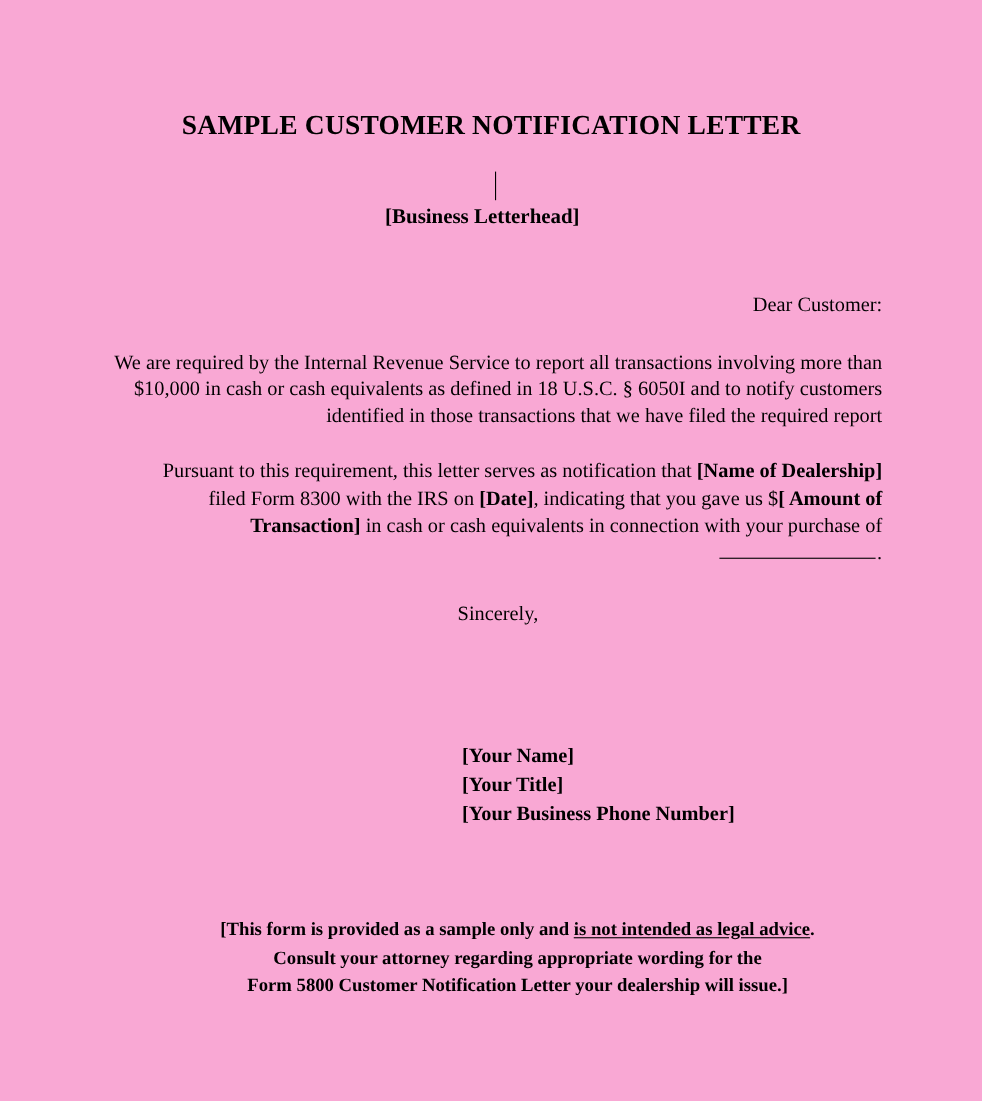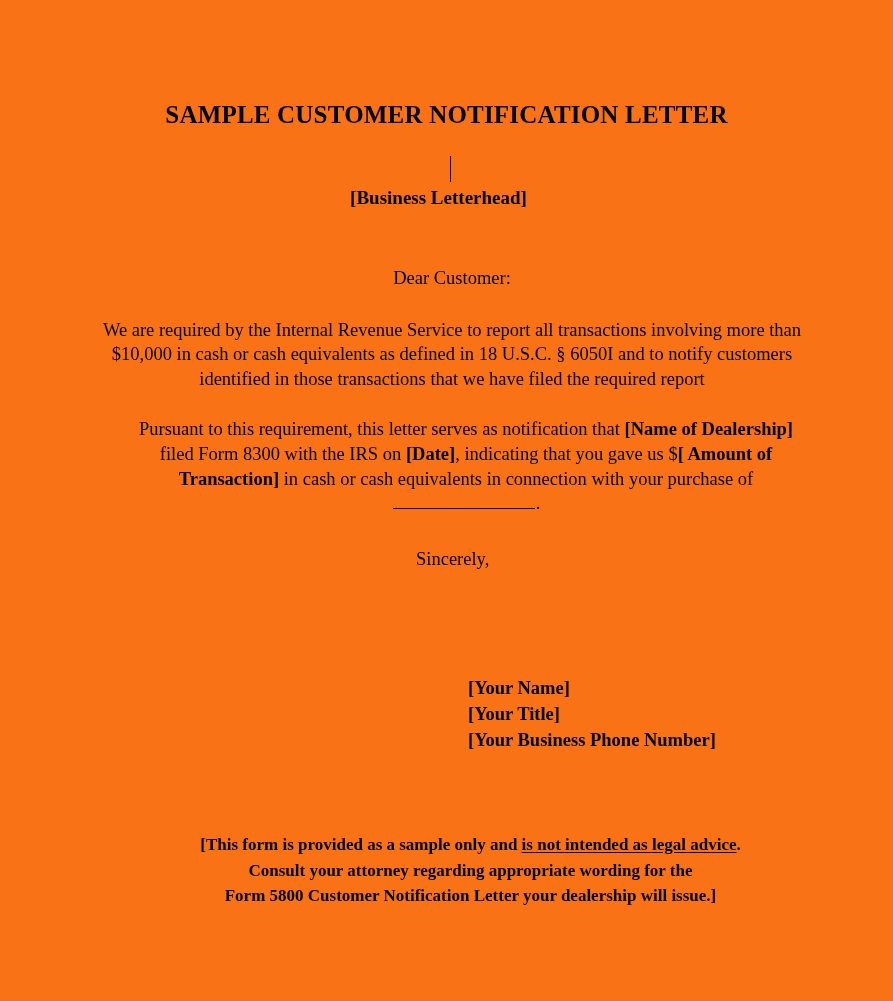--- a/index.html
+++ b/index.html
@@ -14,21 +14,21 @@
     position: relative;
     overflow: hidden;
     font-family: "Liberation Serif", "DejaVu Serif", serif;
     color: #000000;
     -webkit-font-smoothing: antialiased;
   }
 
   .page {
     position: absolute;
     inset: 0;
-    background: #f97316;
+    background: #f9a8d4;
   }
 
   
   .doc-title {
     position: absolute;
     left: 0;
     right: 0;
     top: 100px;
     text-align: center;
     font-size: 25px;
@@ -62,21 +62,21 @@
   }
 
   
   .body-block {
     position: absolute;
     left: 102px;
     top: 266px;
     width: 700px;
     font-size: 18.5px;
     line-height: 24.6px;
-    text-align: center;
+    text-align: right;
   }
   .salutation {
     margin: 0 0 27px 0;
   }
   .para {
     margin: 0 0 26px 0;
   }
   .para:last-child { margin-bottom: 0; margin-left: 28px; }
 
   b.ph { font-weight: bold; }
@@ -102,21 +102,20 @@
 
   
   .signature-block {
     position: absolute;
     left: 420px;
     top: 676px;
     font-size: 18.5px;
     font-weight: bold;
     line-height: 25.8px;
     white-space: nowrap;
-    margin-left: 48px;
   }
   .signature-line { display: block; }
 
   
   .disclaimer {
     position: absolute;
     left: 0;
     right: 0;
     top: 832px;
     text-align: center;

